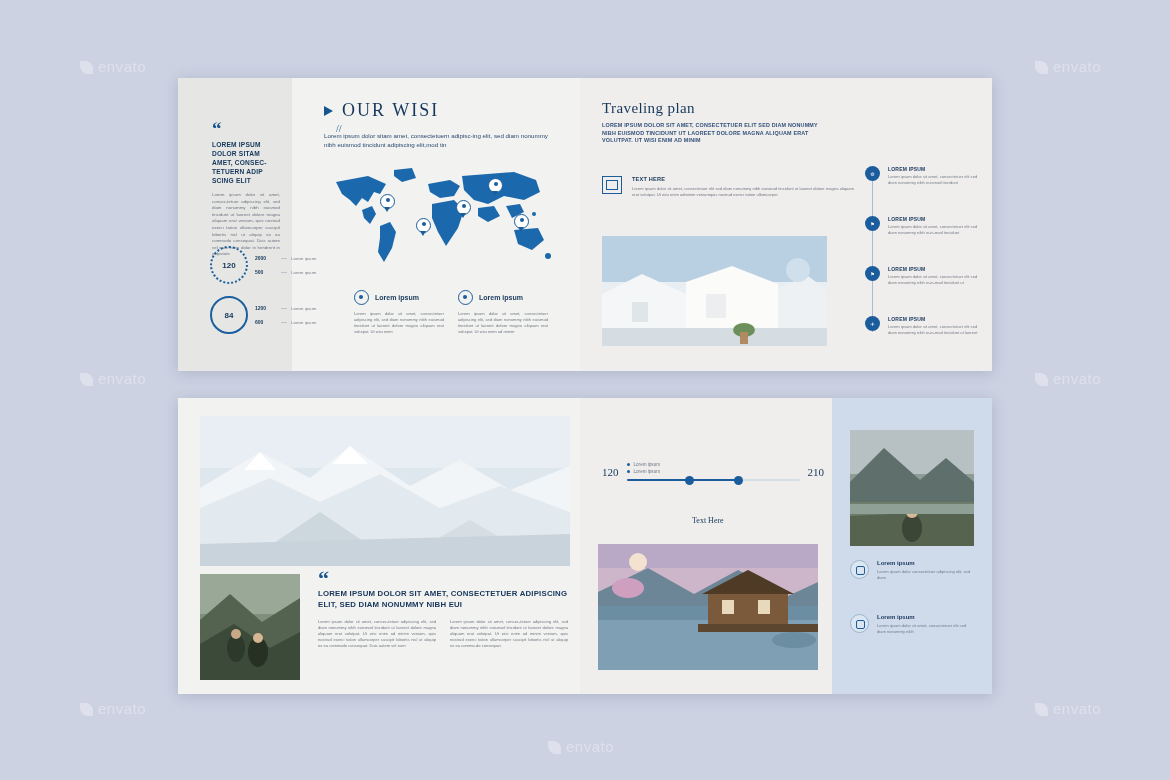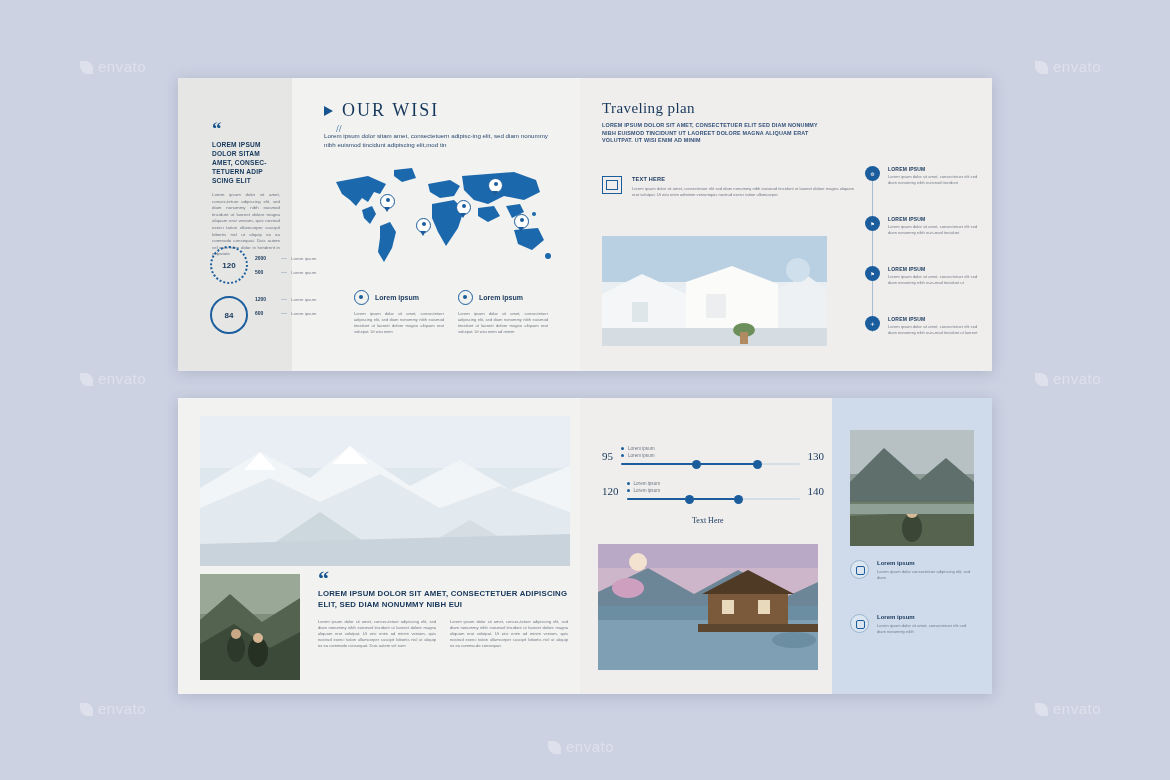--- a/index.html
+++ b/index.html
@@ -125,21 +125,21 @@
           <div class="statlabel">Lorem ipsum</div>
         </div>
         <div class="statline" style="margin-top:8px;">
           <div class="statnum">500</div>
           <div class="statbar"></div>
           <div class="statlabel">Lorem ipsum</div>
         </div>
       </div>
     </div>
 
-    <div style="position:absolute;left:32px;top:218px;display:flex;gap:7px;">
+    <div style="position:absolute;left:32px;top:218px;display:flex;gap:7px;align-items:center;">
       <div class="ring solid">
           <span>84</span>
         </div>
       <div style="width:80px;">
         <div class="statline">
           <div class="statnum">1200</div>
           <div class="statbar"></div>
           <div class="statlabel">Lorem ipsum</div>
         </div>
         <div class="statline" style="margin-top:8px;">
@@ -325,58 +325,39 @@
       <div style="display:flex;gap:14px;margin-top:9px;">
         <div class="body-xxs" style="flex:1;">Lorem ipsum dolor sit amet, consec-tetuer adipiscing elit, sed diam nonummy nibh euismod tincidunt ut laoreet dolore magna aliquam erat volutpat. Ut wisi enim ad minim veniam, quis nostrud exerci tation ullamcorper suscipit lobortis nisl ut aliquip ex ea commodo consequat. Duis autem vel eum</div>
         <div class="body-xxs" style="flex:1;">Lorem ipsum dolor sit amet, consec-tetuer adipiscing elit, sed diam nonummy nibh euismod tincidunt ut laoreet dolore magna aliquam erat volutpat. Ut wisi enim ad minim veniam, quis nostrud exerci tation ullamcorper suscipit lobortis nisl ut aliquip ex ea commo-do consequat.</div>
       </div>
     </div>
   </div>
 
   <div class="page p2">
 
     <div style="position:absolute;left:22px;top:48px;width:222px;">
-      <div style="display:flex;align-items:center;gap:8px;">
-        <div class="slider-num">95</div>
-        <div style="flex:1;">
-          <div style="display:flex;align-items:center;gap:4px;">
-              <span class="tiny-dot"></span>
-              <span class="slider-lbl">Lorem ipsum</span>
-            </div>
-          <div style="display:flex;align-items:center;gap:4px;margin-top:2px;">
-              <span class="tiny-dot"></span>
-              <span class="slider-lbl">Lorem ipsum</span>
-            </div>
-          <div class="slider-track" style="margin-top:5px;">
-            <div class="slider-fill" style="width:78%;"></div>
-            <div class="slider-knob" style="left:40%;"></div>
-            <div class="slider-knob" style="left:74%;"></div>
-          </div>
-        </div>
-        <div class="slider-num">130</div>
-      </div>
 
       <div style="display:flex;align-items:center;gap:8px;margin-top:16px;">
         <div class="slider-num">120</div>
         <div style="flex:1;">
           <div style="display:flex;align-items:center;gap:4px;">
               <span class="tiny-dot"></span>
               <span class="slider-lbl">Lorem ipsum</span>
             </div>
           <div style="display:flex;align-items:center;gap:4px;margin-top:2px;">
               <span class="tiny-dot"></span>
               <span class="slider-lbl">Lorem ipsum</span>
             </div>
           <div class="slider-track" style="margin-top:5px;">
             <div class="slider-fill" style="width:66%;"></div>
             <div class="slider-knob" style="left:34%;"></div>
             <div class="slider-knob" style="left:62%;"></div>
           </div>
         </div>
-        <div class="slider-num">140</div>
+        <div class="slider-num">210</div>
       </div>
     </div>
 
     <div class="texthere" style="position:absolute;left:112px;top:118px;">Text Here</div>
 
     <div class="photo" style="position:absolute;left:18px;top:146px;width:220px;height:126px;">
       <svg width="220" height="126" viewBox="0 0 220 126">
         <rect width="220" height="126" fill="#9fb4c9"></rect>
         <rect width="220" height="52" fill="#cdb6c9"></rect>
         <rect y="0" width="220" height="24" fill="#b9a9c6"></rect>

